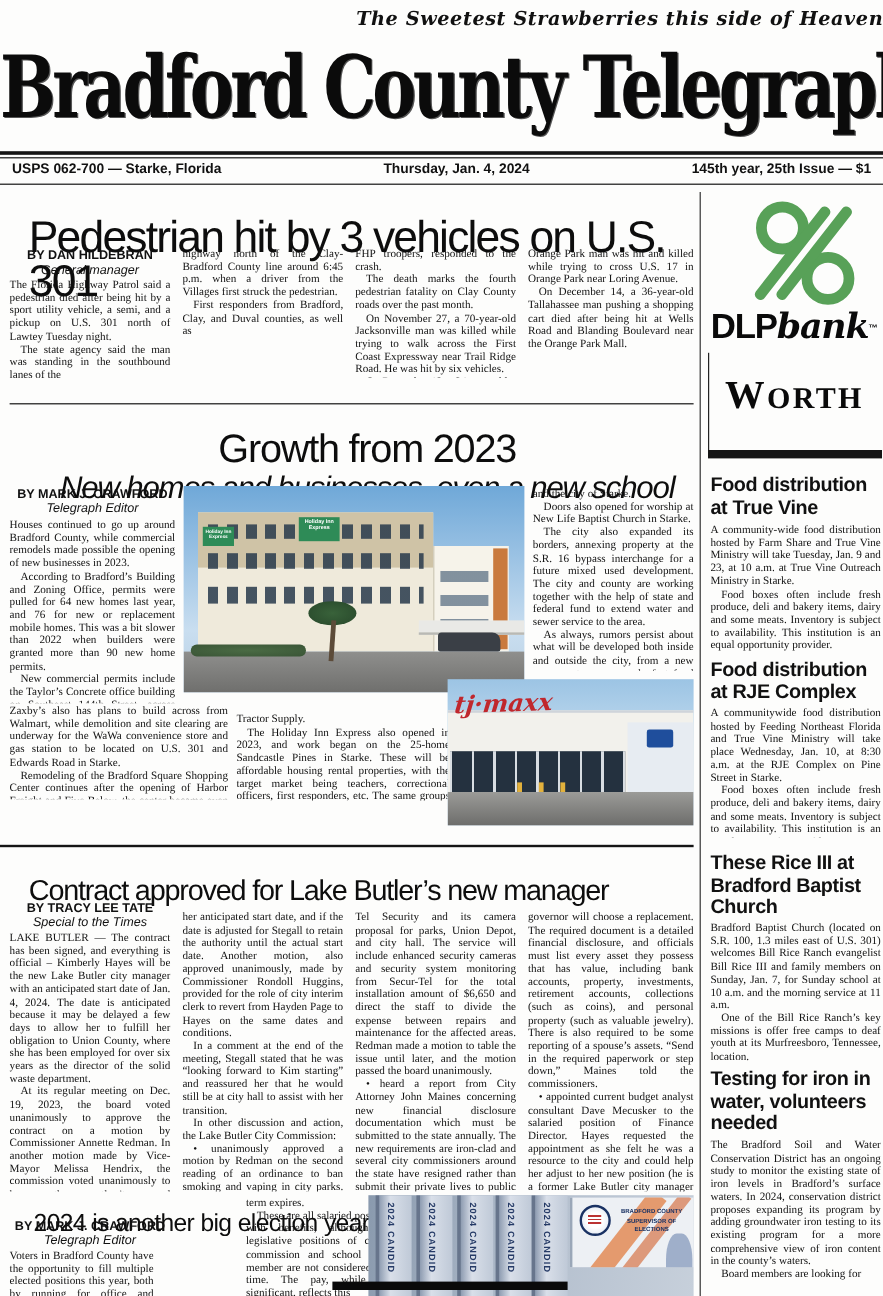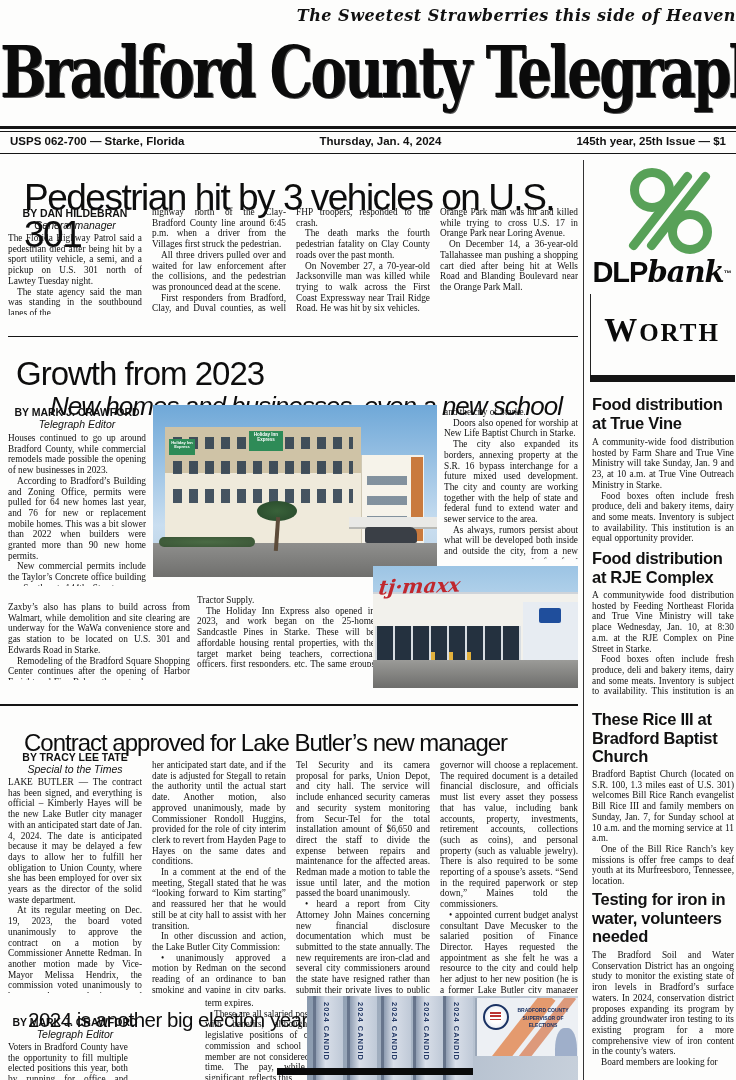--- a/index.html
+++ b/index.html
@@ -67,47 +67,46 @@
   <div class="abs byline" style="left:8px;top:208px;width:134px;">
     <span class="by">BY DAN HILDEBRAN</span>
     <span class="role">General manager</span>
   </div>
   <div class="abs col" style="left:8px;top:233px;width:134px;height:82px;">
       <p>The Florida Highway Patrol said a pedestrian died after being hit by a sport utility vehicle, a semi, and a pickup on U.S. 301 north of Lawtey Tuesday night.</p>
       <p>The state agency said the man was standing in the southbound lanes of the</p>
     </div>
   <div class="abs col" style="left:152px;top:207px;width:134px;height:108px;">
       <p>highway north of the Clay-Bradford County line around 6:45 p.m. when a driver from the Villages first struck the pedestrian.</p>
-      <p>All three drivers pulled over and waited for law enforcement after the collisions, and the pedestrian was pronounced dead at the scene.</p>
       <p>First responders from Bradford, Clay, and Duval counties, as well as</p>
     </div>
   <div class="abs col" style="left:296px;top:207px;width:134px;height:108px;">
       <p>FHP troopers, responded to the crash.</p>
       <p>The death marks the fourth pedestrian fatality on Clay County roads over the past month.</p>
       <p>On November 27, a 70-year-old Jacksonville man was killed while trying to walk across the First Coast Expressway near Trail Ridge Road. He was hit by six vehicles.</p>
       <p>On December 12, a 24-year-old</p>
     </div>
   <div class="abs col" style="left:440px;top:207px;width:138px;height:108px;">
       <p>Orange Park man was hit and killed while trying to cross U.S. 17 in Orange Park near Loring Avenue.</p>
       <p>On December 14, a 36-year-old Tallahassee man pushing a shopping cart died after being hit at Wells Road and Blanding Boulevard near the Orange Park Mall.</p>
     </div>
   <div class="abs rule" style="left:8px;top:336px;width:570px;height:1px;"></div>
 
-  <h2 class="abs headline" style="left:0;top:341px;width:580px;font-size:33px;line-height:1;text-align:left;letter-spacing:-1px;">Growth from 2023</h2>
+  <h2 class="abs headline" style="left:0;top:341px;width:580px;font-size:33px;line-height:1;text-align:center;letter-spacing:-1px;">Growth from 2023</h2>
   <h3 class="abs headline" style="left:0;top:377px;width:580px;font-size:26px;line-height:1;text-align:center;font-style:italic;letter-spacing:-1px;">New homes and businesses, even a new school</h3>
   <div class="abs byline" style="left:8px;top:407px;width:138px;">
     <span class="by">BY MARK J. CRAWFORD</span>
     <span class="role">Telegraph Editor</span>
   </div>
   <div class="abs col" style="left:8px;top:433px;width:138px;height:153px;">
       <p>Houses continued to go up around Bradford County, while commercial remodels made possible the opening of new businesses in 2023.</p>
       <p>According to Bradford’s Building and Zoning Office, permits were pulled for 64 new homes last year, and 76 for new or replacement mobile homes. This was a bit slower than 2022 when builders were granted more than 90 new home permits.</p>
       <p>New commercial permits include the Taylor’s Concrete office building on Southeast 144th Street, across from Bradford Elementary School, which opened this year after more than a year of construction.</p>
     </div>
-  <div class="abs col" style="left:8px;top:588px;width:182px;height:78px;margin-top:14px;">
+  <div class="abs col" style="left:8px;top:588px;width:182px;height:78px;">
       <p>Zaxby’s also has plans to build across from Walmart, while demolition and site clearing are underway for the WaWa convenience store and gas station to be located on U.S. 301 and Edwards Road in Starke.</p>
       <p>Remodeling of the Bradford Square Shopping Center continues after the opening of Harbor Freight and Five Below, the center became even busier with the opening of T.J.Maxx. North Florida Fitness joined Pizza Hut at the Deerfoot Village Shopping Center, where Aldi opened last year alongside</p>
     </div>
   <div class="abs col" style="left:197px;top:595px;width:178px;height:72px;">
       <p>Tractor Supply.</p>
       <p>The Holiday Inn Express also opened in 2023, and work began on the 25-home Sandcastle Pines in Starke. These will be affordable housing rental properties, with the target market being teachers, correctional officers, first responders, etc. The same groups as well as veterans will also be welcome at a planned townhome development known as CityWalk on East Call Street, pending the finalization of terms between the developer</p>
     </div>
   <div class="abs col" style="left:444px;top:407px;width:134px;height:152px;">
       <p>and the city of Starke.</p>
       <p>Doors also opened for worship at New Life Baptist Church in Starke.</p>
@@ -228,21 +227,21 @@
     </div>
     <div class="abs" style="left:2px;top:132px;width:145px;height:84px;border-left:1.5px solid #222;border-right:1.5px solid #222;"></div>
     <div class="abs" style="left:0;top:151px;width:148px;">
       <span class="wn-line">WORTH</span>
     </div>
     <div class="abs rule" style="left:2px;top:213px;width:145px;height:7px;"></div>
   </div>
 
   <div class="abs sb-head" style="left:592px;top:395px;width:142px;">Food distribution at True Vine</div>
   <div class="abs sb-body" style="left:592px;top:437px;width:142px;height:106px;">
-      <p>A community-wide food distribution hosted by Farm Share and True Vine Ministry will take Sunday, Jan. 9 and 23, at 10 a.m. at True Vine Outreach Ministry in Starke.</p>
+      <p>A community-wide food distribution hosted by Farm Share and True Vine Ministry will take Tuesday, Jan. 9 and 23, at 10 a.m. at True Vine Outreach Ministry in Starke.</p>
       <p>Food boxes often include fresh produce, deli and bakery items, dairy and some meats. Inventory is subject to availability. This institution is an equal opportunity provider.</p>
     </div>
 
   <div class="abs sb-head" style="left:592px;top:549px;width:142px;">Food distribution at RJE Complex</div>
   <div class="abs sb-body" style="left:592px;top:590px;width:142px;height:108px;">
       <p>A communitywide food distribution hosted by Feeding Northeast Florida and True Vine Ministry will take place Wednesday, Jan. 10, at 8:30 a.m. at the RJE Complex on Pine Street in Starke.</p>
       <p>Food boxes often include fresh produce, deli and bakery items, dairy and some meats. Inventory is subject to availability. This institution is an equal opportunity provider.</p>
     </div>
 
   <div class="abs sb-head" style="left:592px;top:710px;width:142px;">These Rice III at Bradford Baptist Church</div>

